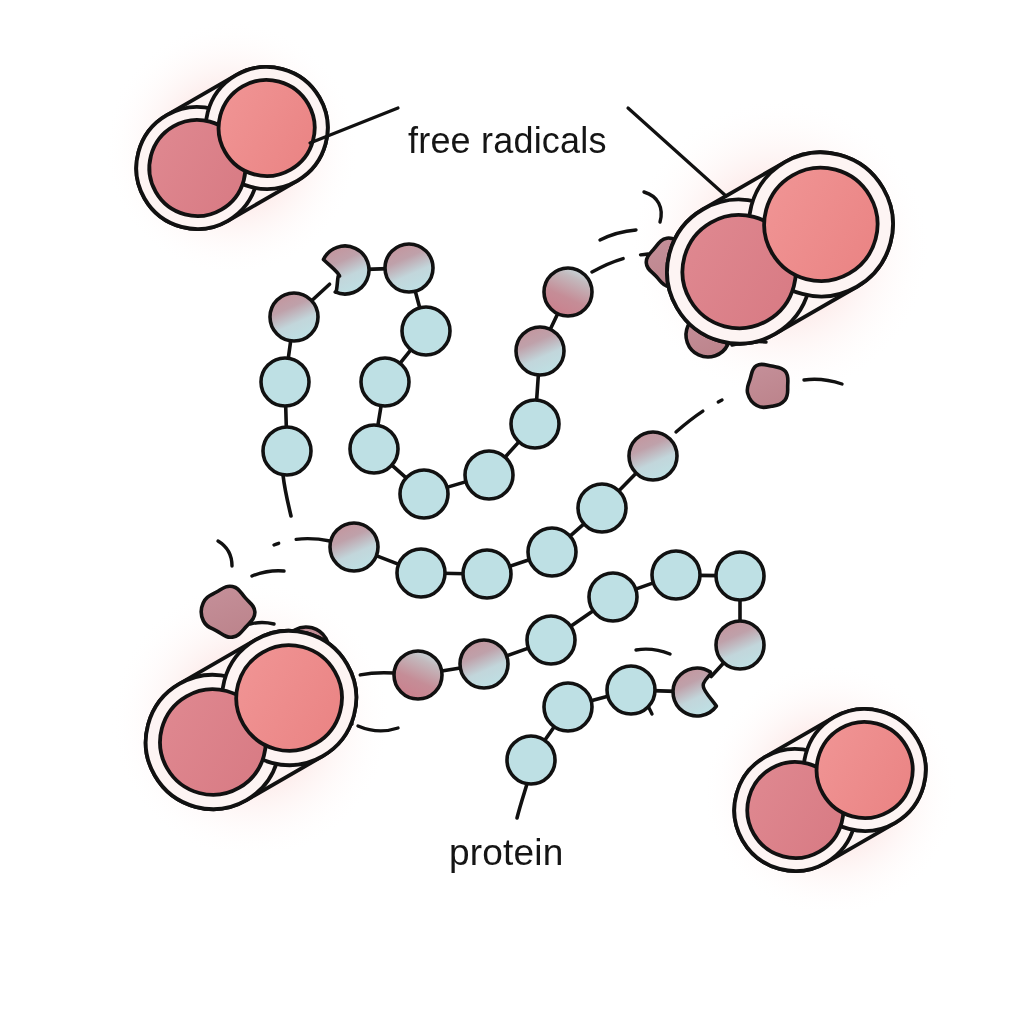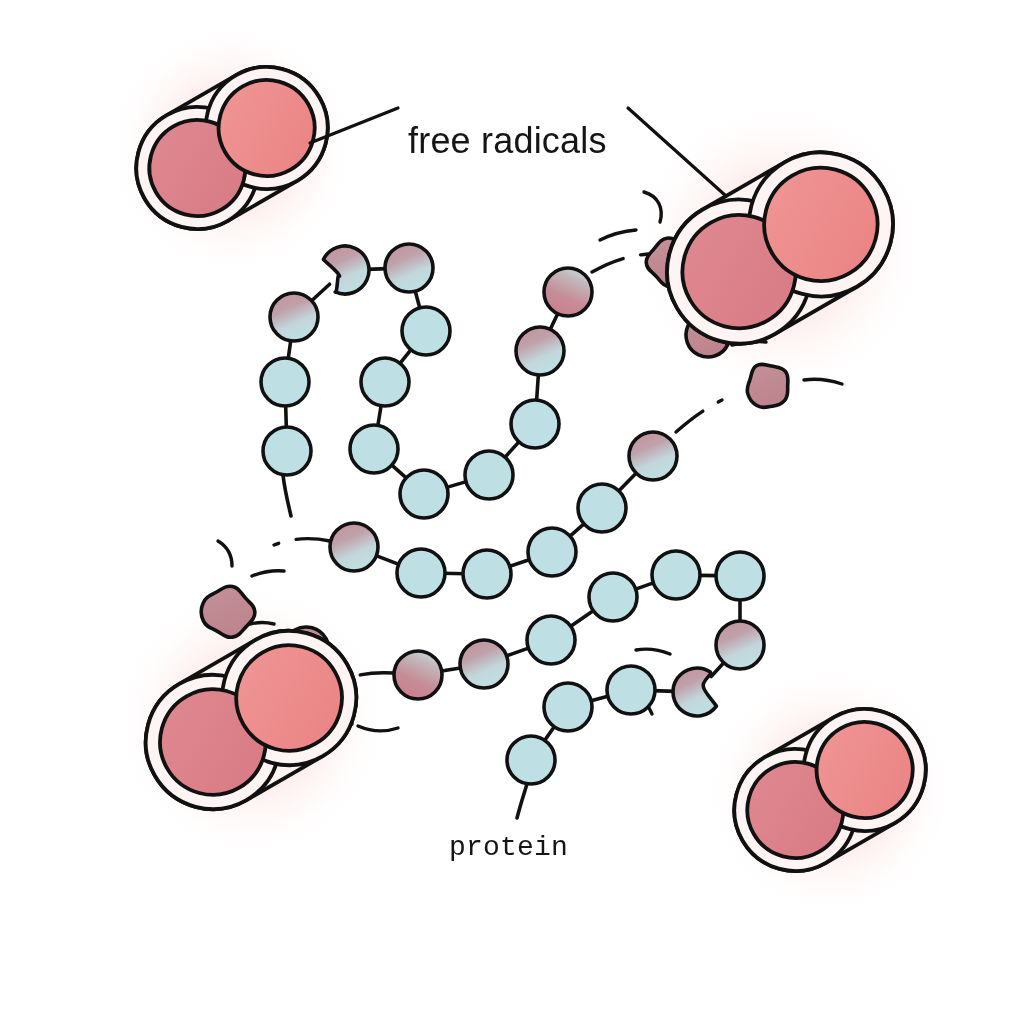--- a/index.html
+++ b/index.html
@@ -37,22 +37,21 @@
   }
   #label-free-radicals {
     left: 408px;
     top: 83px;
     font-size: 36px;
     margin-top: 37px;
   }
   #label-protein {
     left: 449px;
     top: 832px;
-    font-size: 28px;
-    font-family: Liberation Mono, monospace;
+    font-size: 37px;
   }
 </style>
 </head>
 <body>
 
 <div id="stage">
 
   <svg id="scene" viewBox="0 0 1024 1024">
     <defs>
       <radialGradient id="glowGrad" cx="50%" cy="50%" r="50%">

